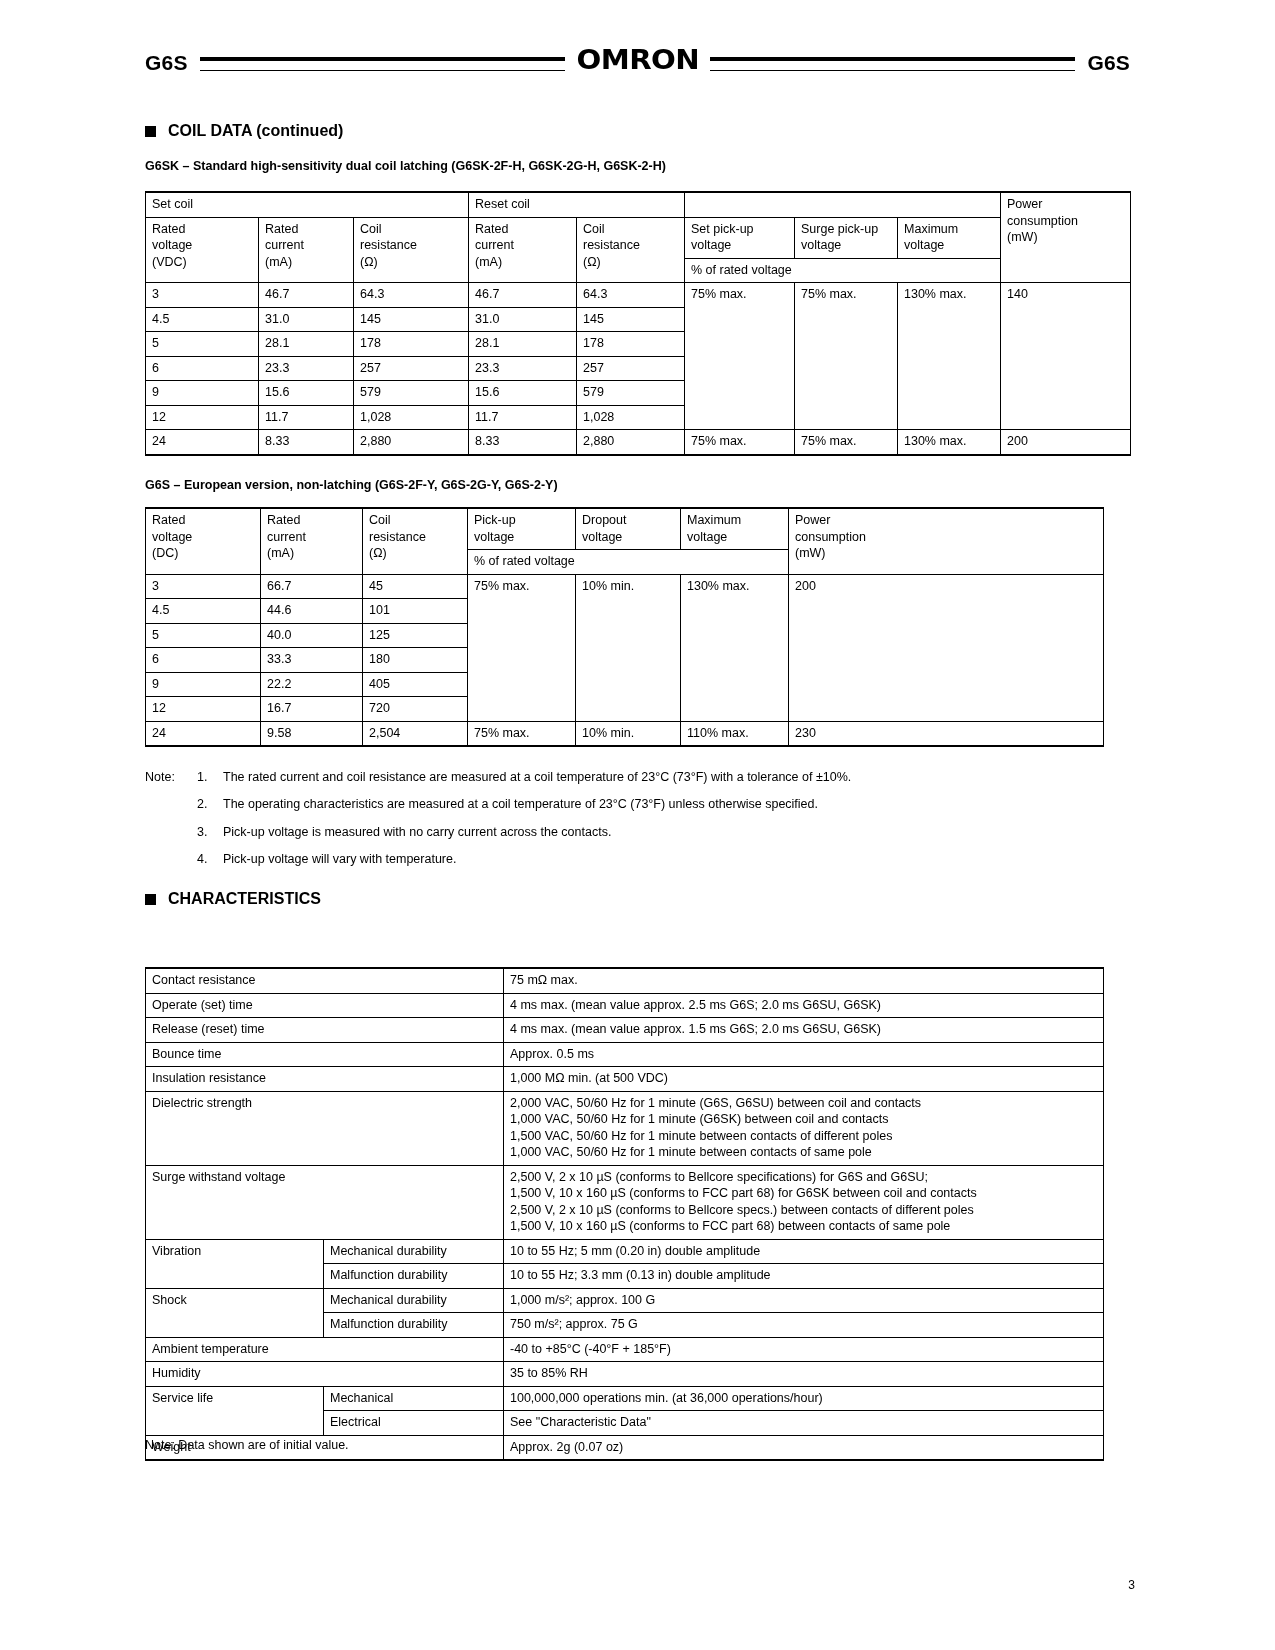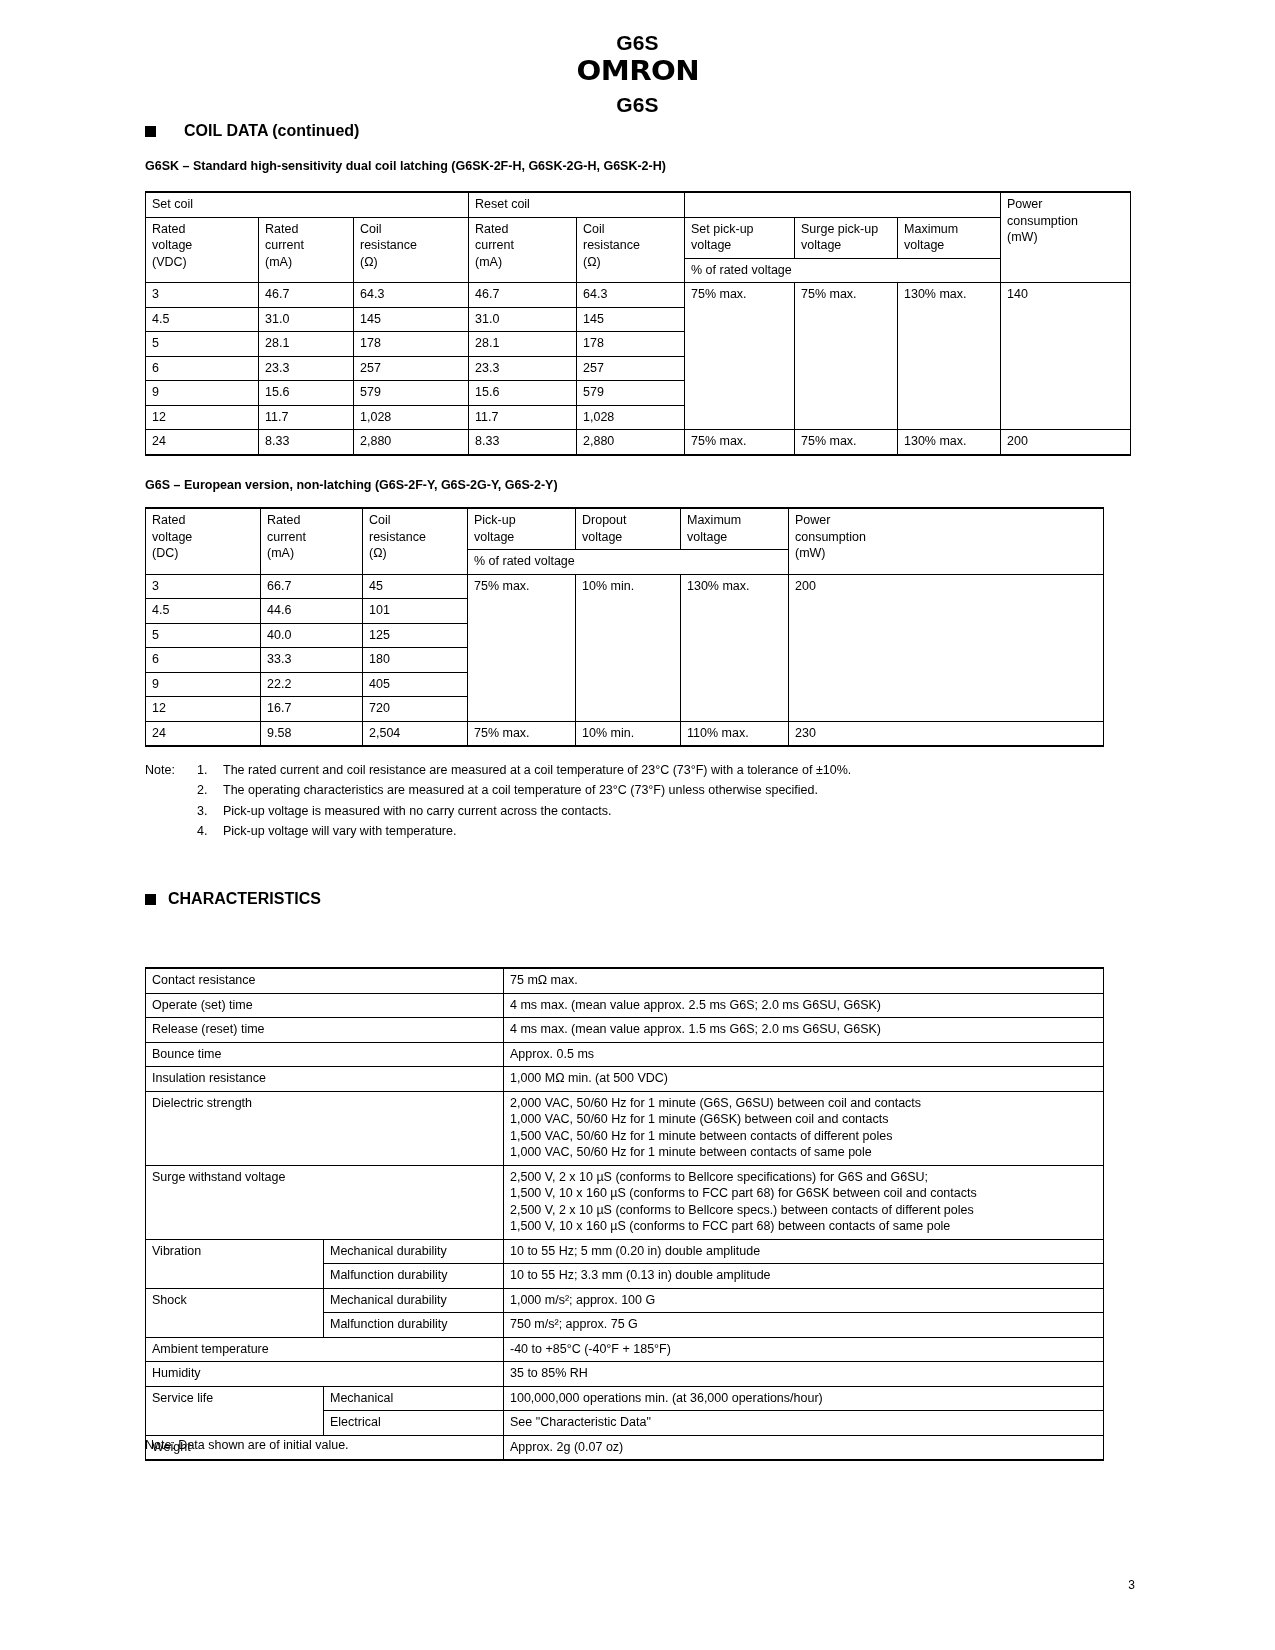--- a/index.html
+++ b/index.html
@@ -19,27 +19,26 @@
     position: relative;
     width: 1275px;
     height: 1650px;
     box-sizing: border-box;
     padding: 0;
   }
 
   
   .page-header {
     position: absolute;
-    top: 32px;
+    top: 40px;
     left: 145px;
     right: 145px;
     height: 44px;
     display: flex;
     align-items: center;
-    flex-direction: column;
   }
   .hdr-code {
     font-size: 21px;
     font-weight: bold;
     letter-spacing: 0.2px;
     line-height: 1;
     white-space: nowrap;
   }
   .hdr-rule {
     flex: 1 1 auto;
@@ -110,20 +109,21 @@
   .hcell { line-height: 1.34; }
 
   
   .notes {
     position: absolute;
     font-size: 12.5px;
     line-height: 1.62;
   }
   .note-row {
     display: flex;
+    margin-top: 7px;
   }
   .note-label {
     width: 52px;
     flex: 0 0 52px;
   }
   .note-num {
     width: 26px;
     flex: 0 0 26px;
   }
   .note-text { flex: 1 1 auto; }
@@ -148,21 +148,21 @@
 <div class="page">
 
   <div class="page-header">
     <span class="hdr-code">G6S</span>
     <span class="hdr-rule"></span>
     <span class="hdr-logo">OMRON</span>
     <span class="hdr-rule"></span>
     <span class="hdr-code">G6S</span>
   </div>
 
-  <div class="section-head" style="top:122px;gap:16px;">
+  <div class="section-head" style="top:122px;">
     <span class="sq-bullet"></span>
     <span>COIL DATA (continued)</span>
   </div>
 
   <div class="sub-head" style="top:159px;">G6SK – Standard high-sensitivity dual coil latching (G6SK-2F-H, G6SK-2G-H, G6SK-2-H)</div>
 
   <table class="dt" style="top:191px; left:145px; width:985px;padding-left:48px;">
     <colgroup>
       <col style="width:113px">
         <col style="width:95px">

